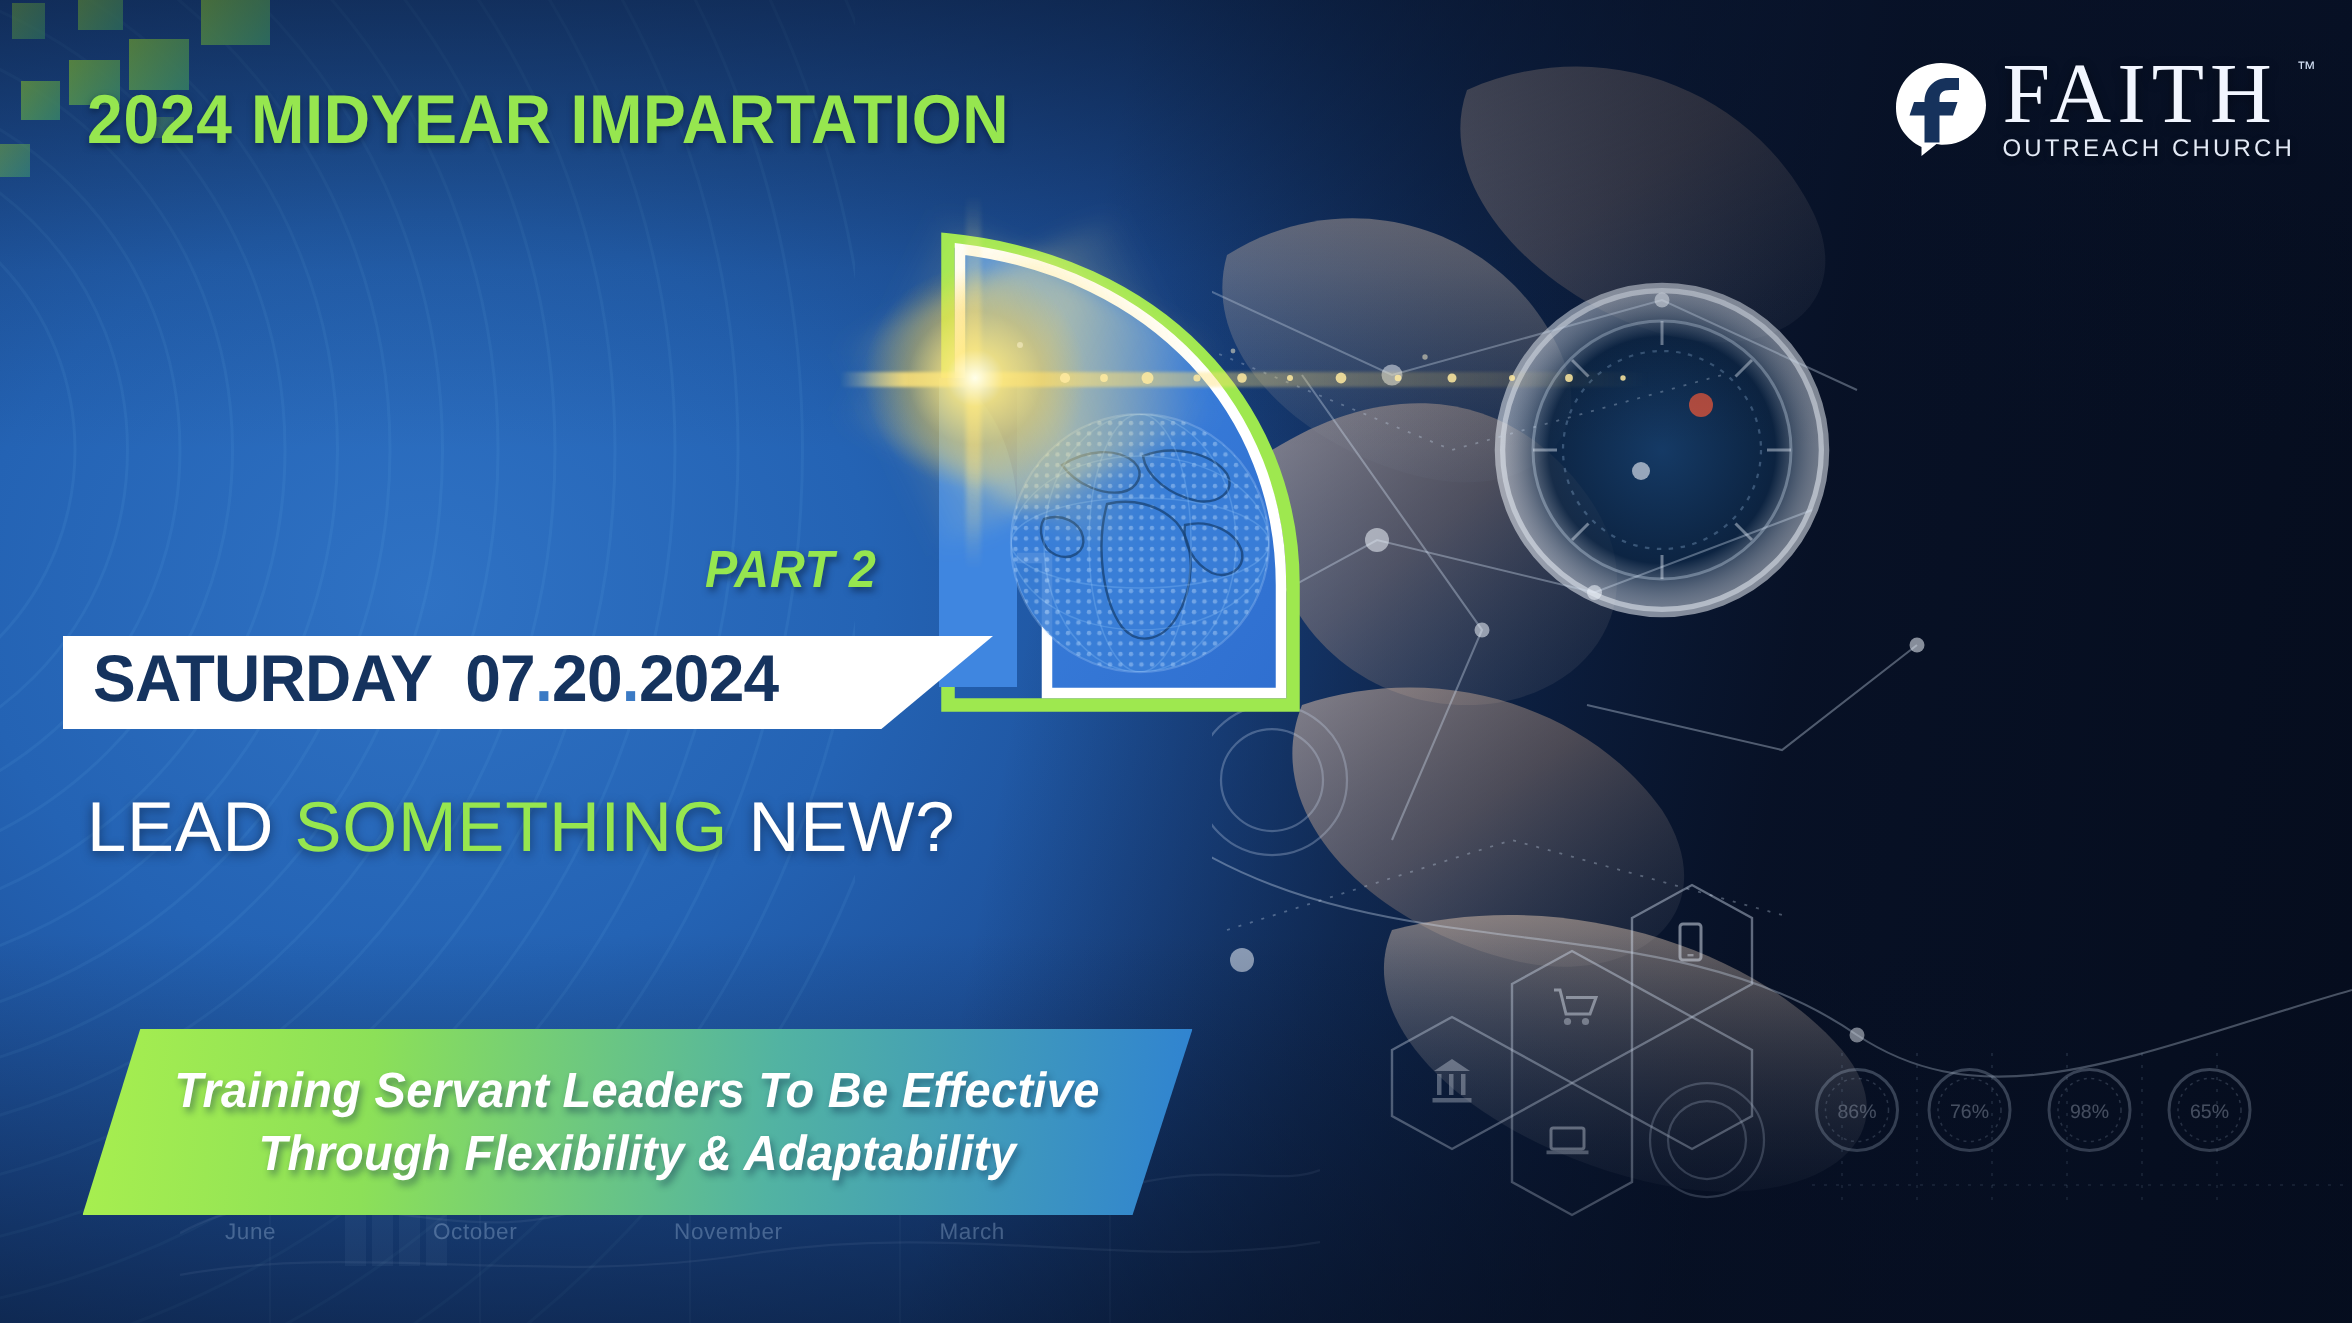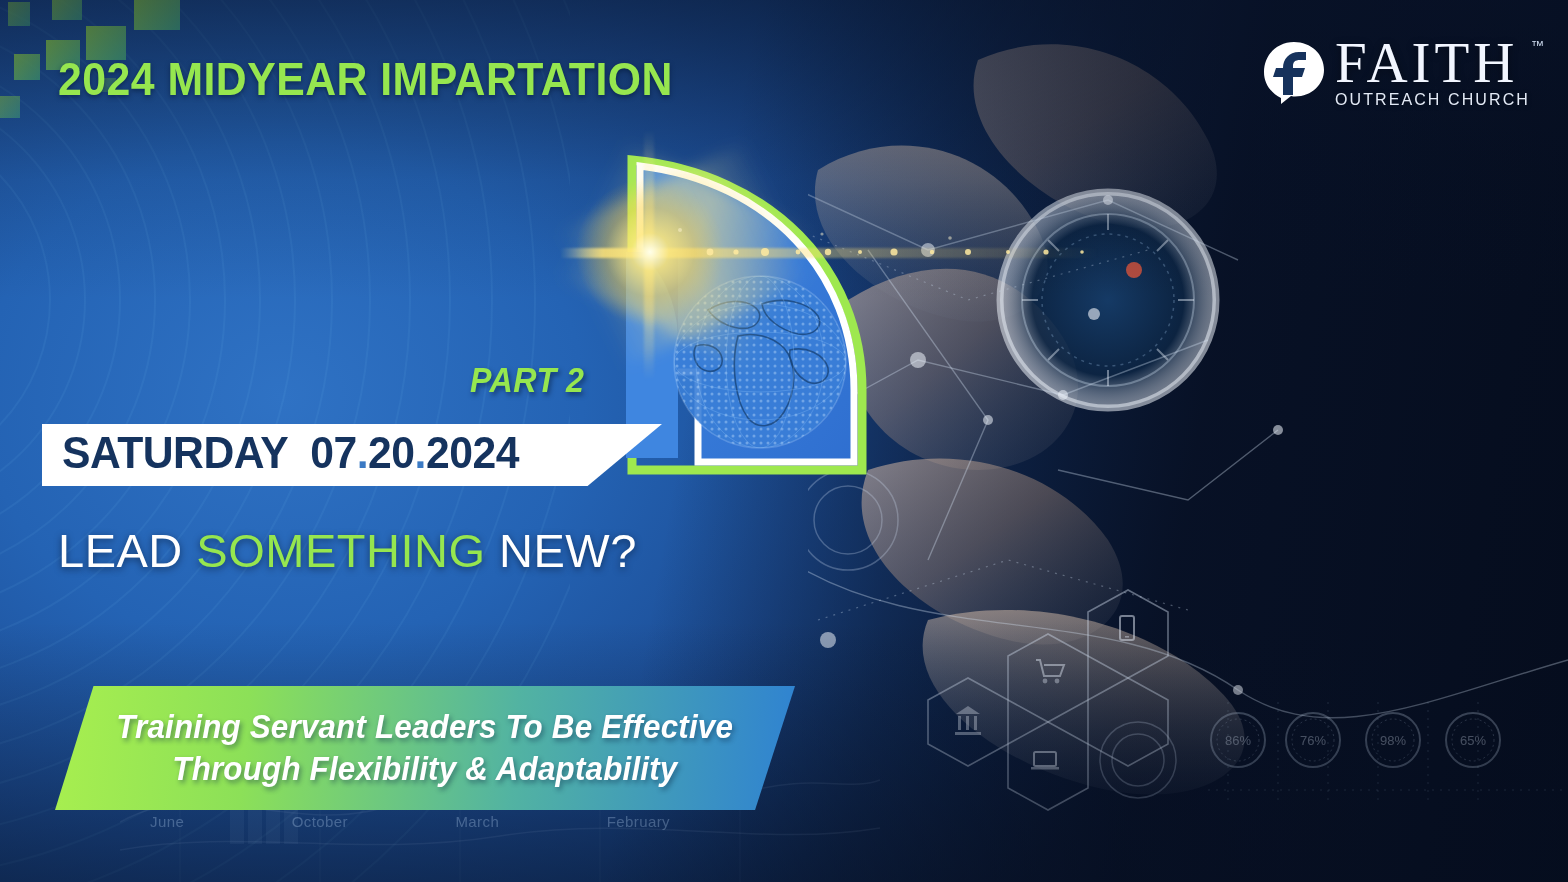--- a/index.html
+++ b/index.html
@@ -407,22 +407,22 @@
           <line x1="200" y1="0" x2="200" y2="150"></line>
         <line x1="340" y1="0" x2="340" y2="150"></line>
           <line x1="480" y1="0" x2="480" y2="150"></line>
         <line x1="620" y1="0" x2="620" y2="150"></line>
       </g>
     </svg>
   </div>
   <div class="ghost-months">
     <span>June</span>
     <span>October</span>
+    <span>November</span>
     <span>March</span>
-    <span>February</span>
   </div>
 
   <div class="sail">
     <svg viewBox="0 0 270 350">
       <defs>
         <linearGradient id="sailBlue" x1="0" y1="0" x2="1" y2="1">
           <stop offset="0%" stop-color="#3f86e0"></stop>
           <stop offset="100%" stop-color="#2f6fd0"></stop>
         </linearGradient>
         <pattern id="dots" width="7" height="7" patternUnits="userSpaceOnUse">

